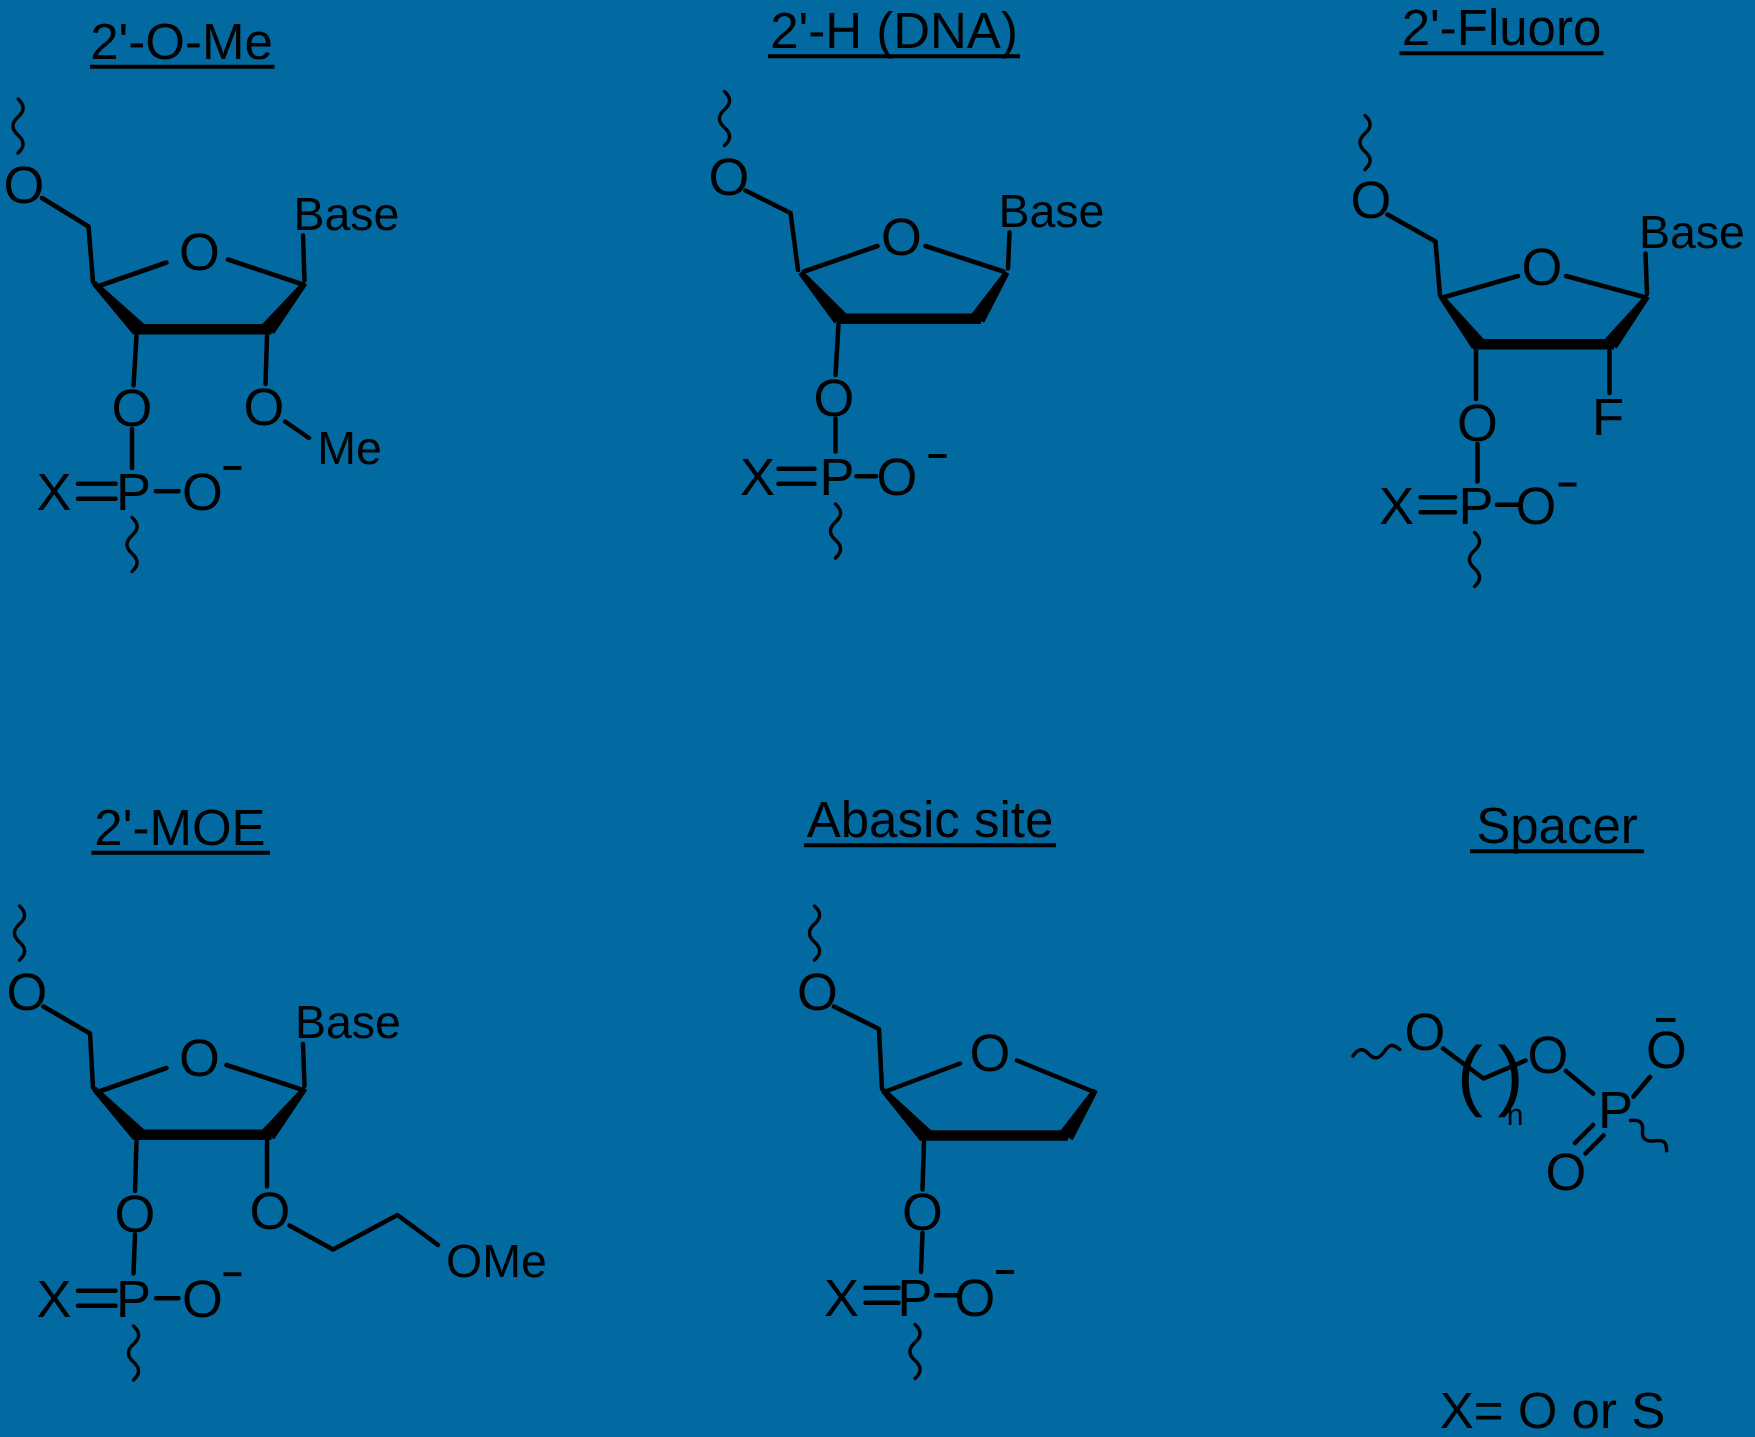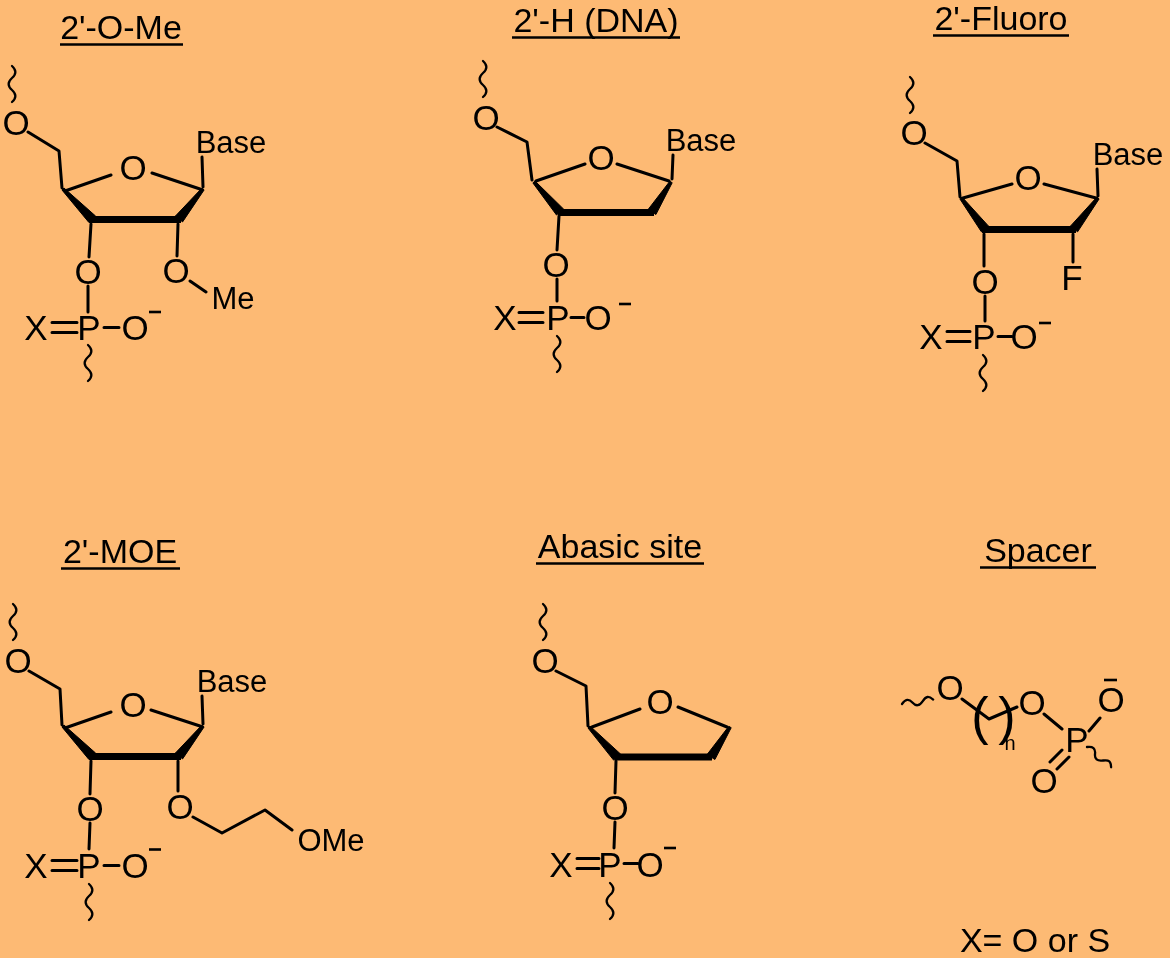--- a/index.html
+++ b/index.html
@@ -1,16 +1,16 @@
 <!DOCTYPE html>
 <html><head>
 <meta charset="utf-8">
 <style>
   html,body{margin:0;padding:0;background:#ffffff;}
-  .canvas{position:relative;width:1170px;height:958px;background:#fdba74;overflow:hidden;}
+  .canvas{position:relative;width:1170px;height:958px;background:#0369a1;overflow:hidden;}
   svg{display:block;}
   svg text{font-family:"Liberation Sans","DejaVu Sans",sans-serif;fill:#000;}
   .t{font-size:34px;text-anchor:middle;}          
   .a{font-size:35px;text-anchor:middle;}          
   .s{font-size:31px;text-anchor:middle;}          
   .pr{font-size:52px;text-anchor:middle;}         
   .n{font-size:20px;text-anchor:middle;}          
   .f{font-size:34px;text-anchor:middle;}          
   path.b{stroke:#000;stroke-width:3;fill:none;stroke-linecap:round;stroke-linejoin:round;}
   path.bb{stroke:#000;stroke-width:7;fill:none;stroke-linecap:butt;}

